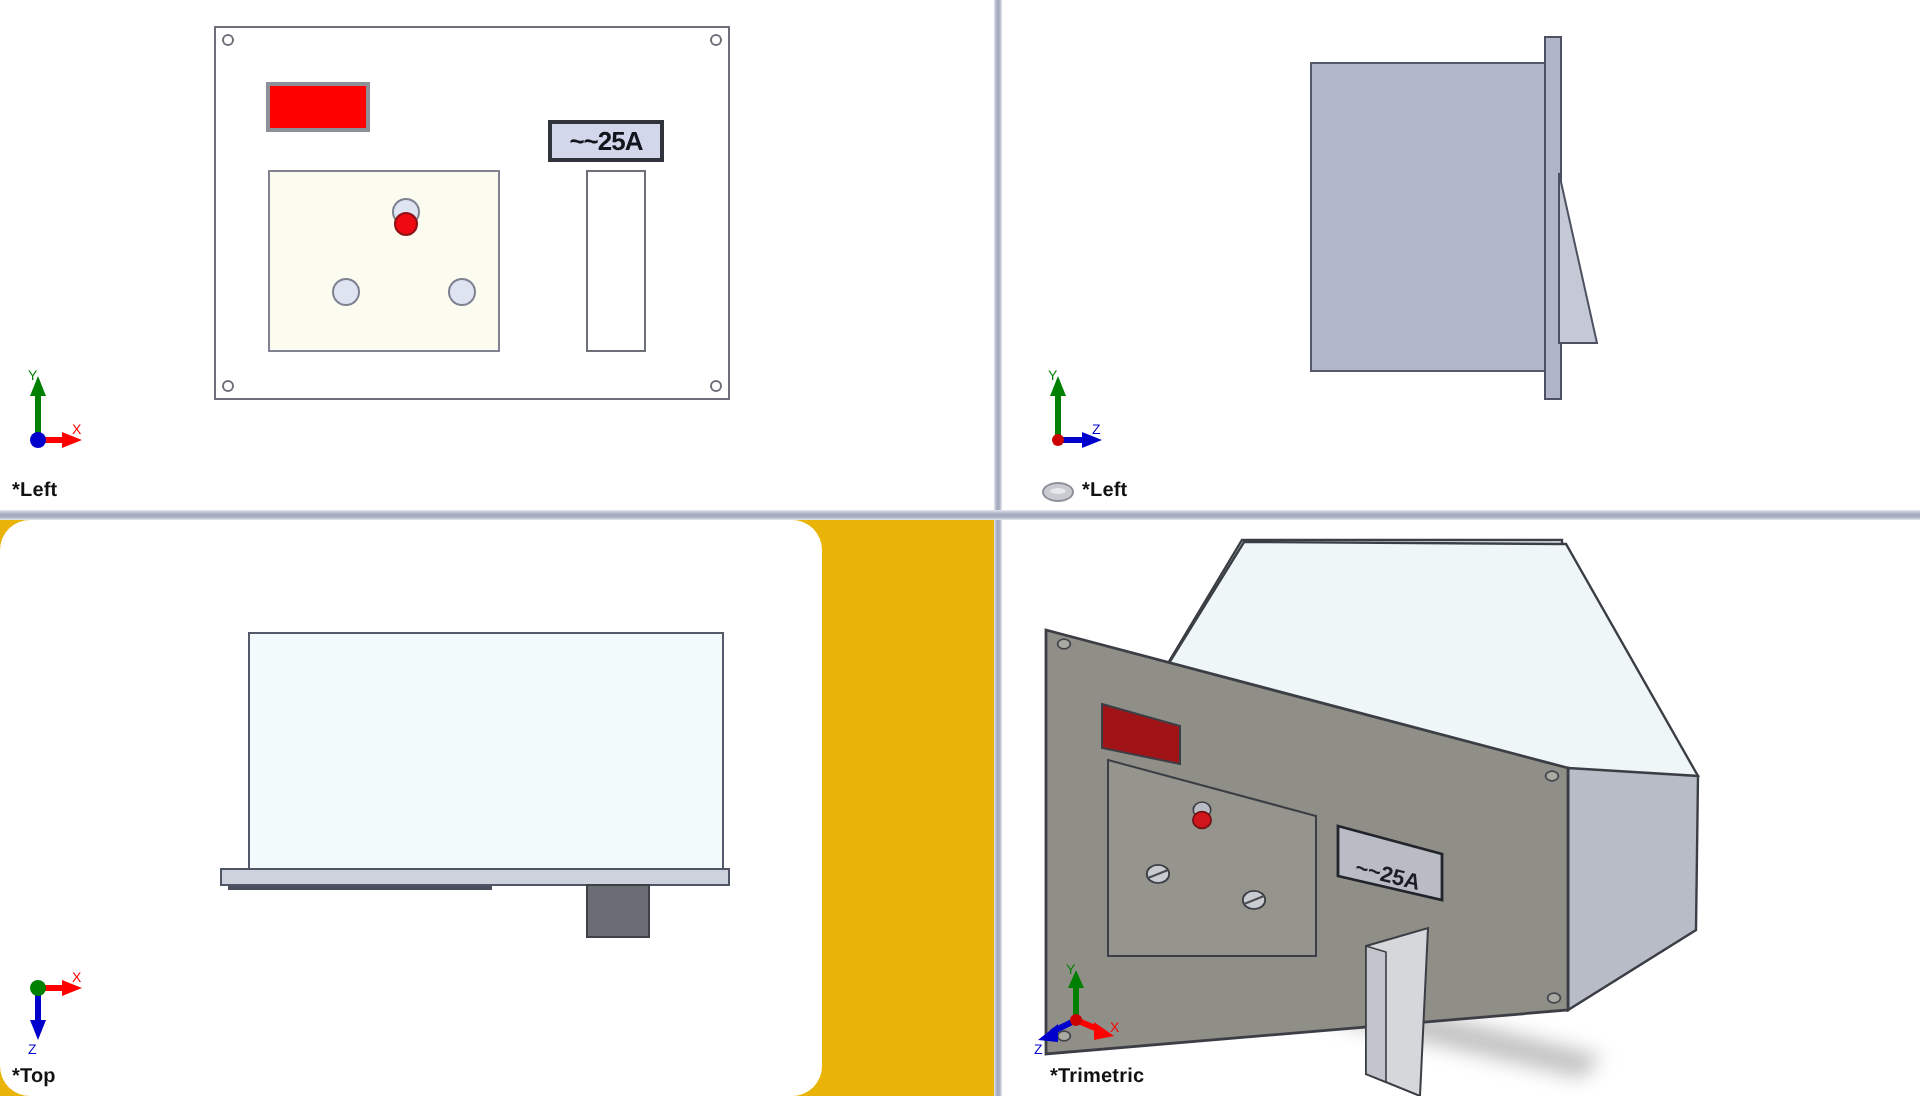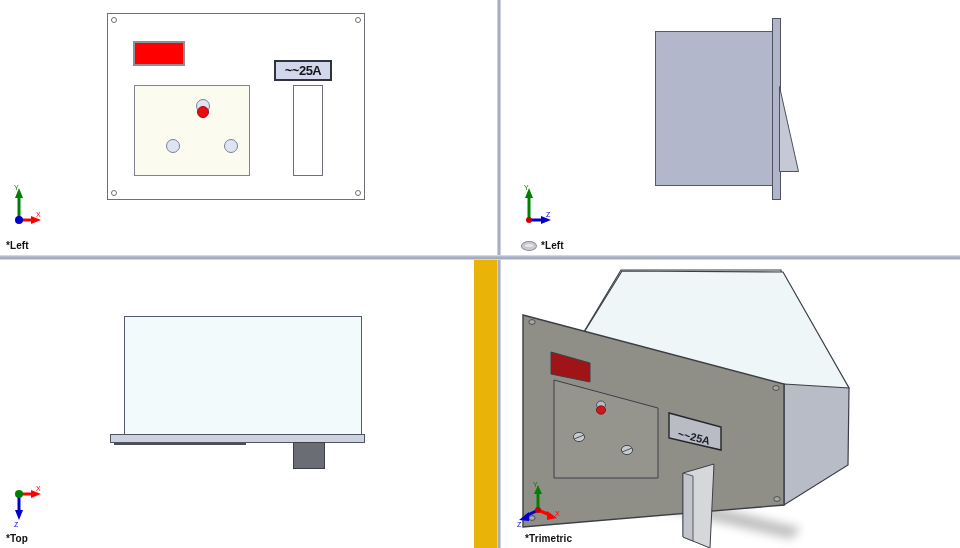--- a/index.html
+++ b/index.html
@@ -44,21 +44,21 @@
   }
 
   
   .pane {
     position: absolute;
     overflow: hidden;
     background: #ffffff;
   }
   #pane-front   { left: 0;   top: 0;   width: 497px; height: 255px; }
   #pane-left    { left: 501px; top: 0; width: 459px; height: 255px; }
-  #pane-top     { left: 0;   top: 260px; width: 474px; height: 288px; }
+  #pane-top     { left: 0;   top: 260px; width: 411px; height: 288px; border-radius: 15px; }
   #pane-trimetric { left: 501px; top: 260px; width: 459px; height: 288px; }
 
   
   .view-label {
     position: absolute;
     bottom: 4px;
     left: 6px;
     font-family: "Liberation Sans", sans-serif;
     font-size: 10px;
     font-weight: bold;

